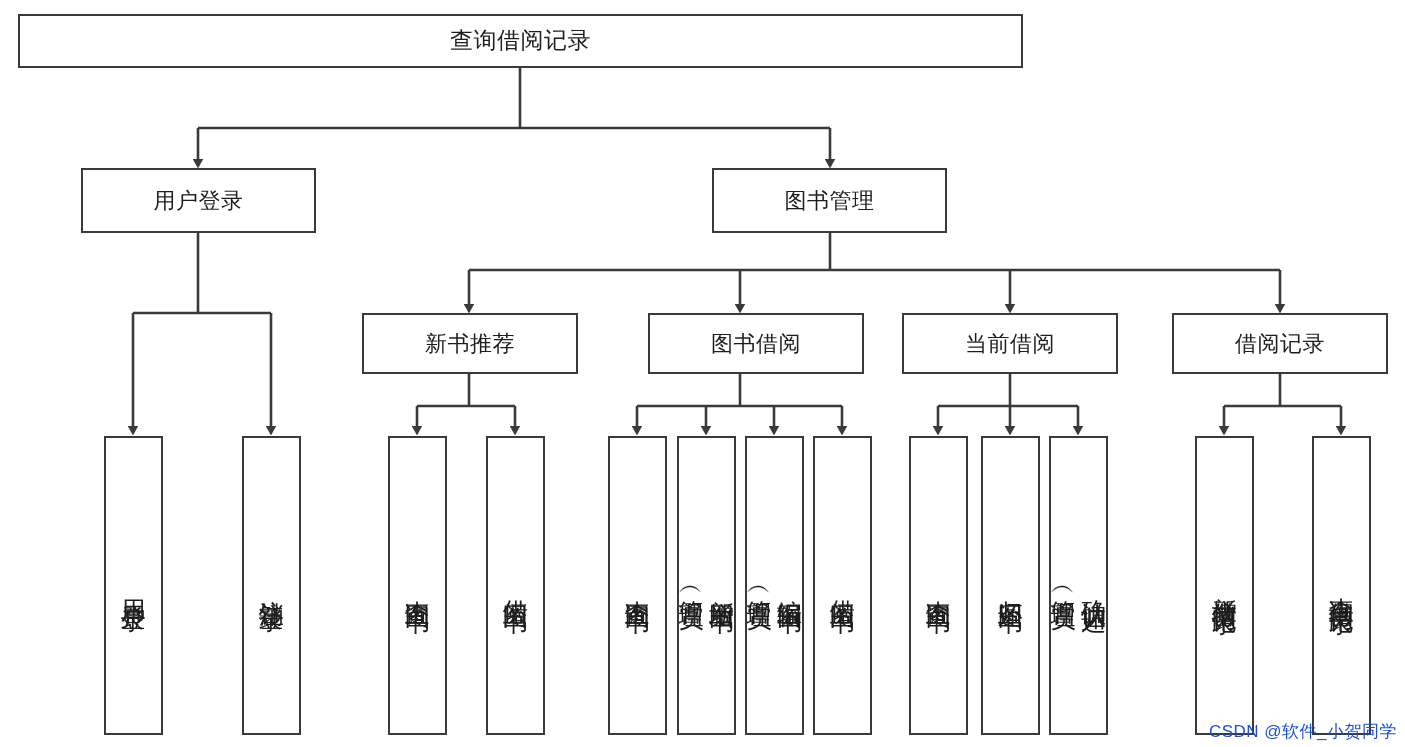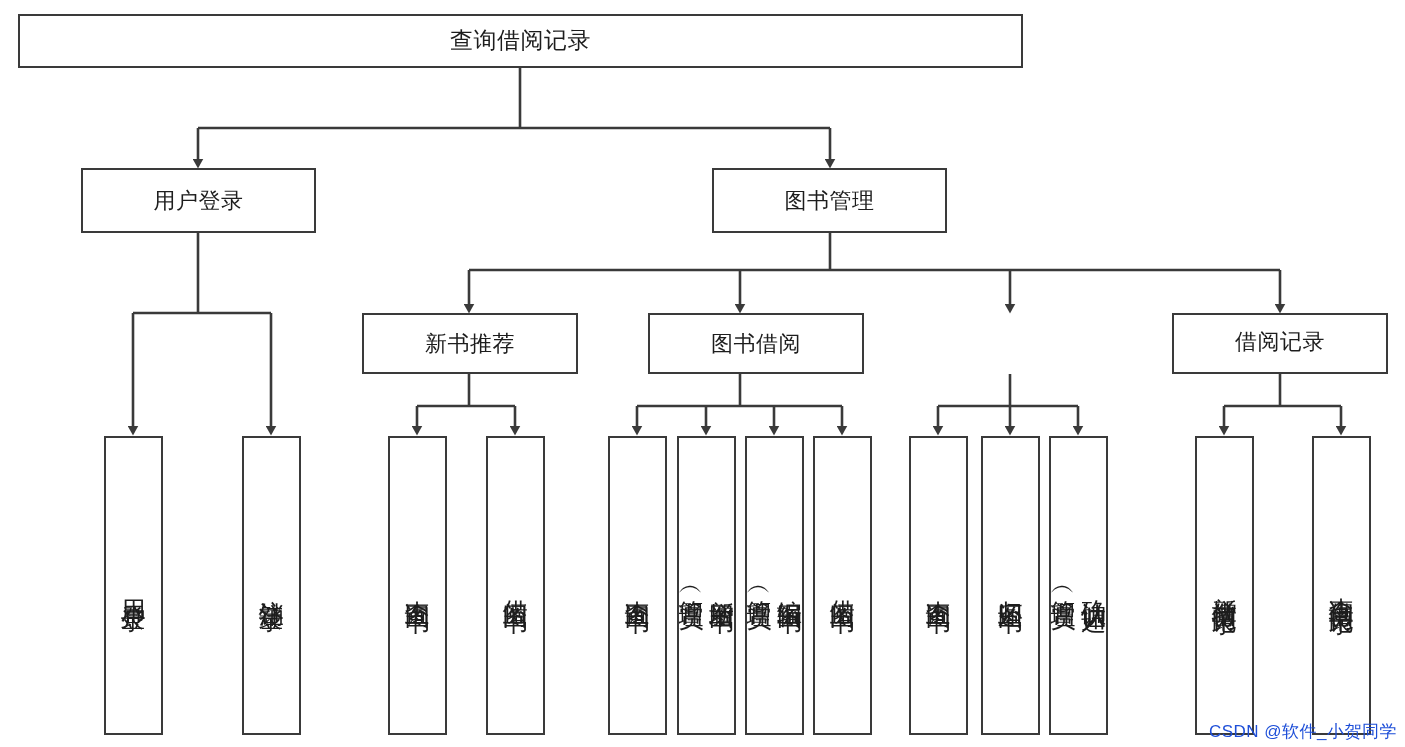--- a/index.html
+++ b/index.html
@@ -138,21 +138,24 @@
   <div class="node-box node-h" style="left:362px; top:313px; width:216px; height:61px;">
     <span class="node-label">新书推荐</span>
   </div>
 
   <div class="node-box node-h" style="left:712px; top:168px; width:235px; height:65px;">
     <span class="node-label">图书管理</span>
   </div>
   <div class="node-box node-h" style="left:648px; top:313px; width:216px; height:61px;">
     <span class="node-label">图书借阅</span>
   </div>
-  <div class="node-box node-h" style="left:1172px; top:313px; width:216px; height:61px;font-family:Liberation Mono, monospace;">
+  <div class="node-box node-h" style="left:902px; top:313px; width:216px; height:61px;">
+    <span class="node-label">当前借阅</span>
+  </div>
+  <div class="node-box node-h" style="left:1172px; top:313px; width:216px; height:61px;">
     <span class="node-label">借阅记录</span>
   </div>
 
   <div class="node-box node-v" style="left:104px; top:436px; width:59px; height:299px;">
     <span class="node-label">用户登录</span>
   </div>
   <div class="node-box node-v" style="left:242px; top:436px; width:59px; height:299px;">
     <span class="node-label">注销登录</span>
   </div>
 

